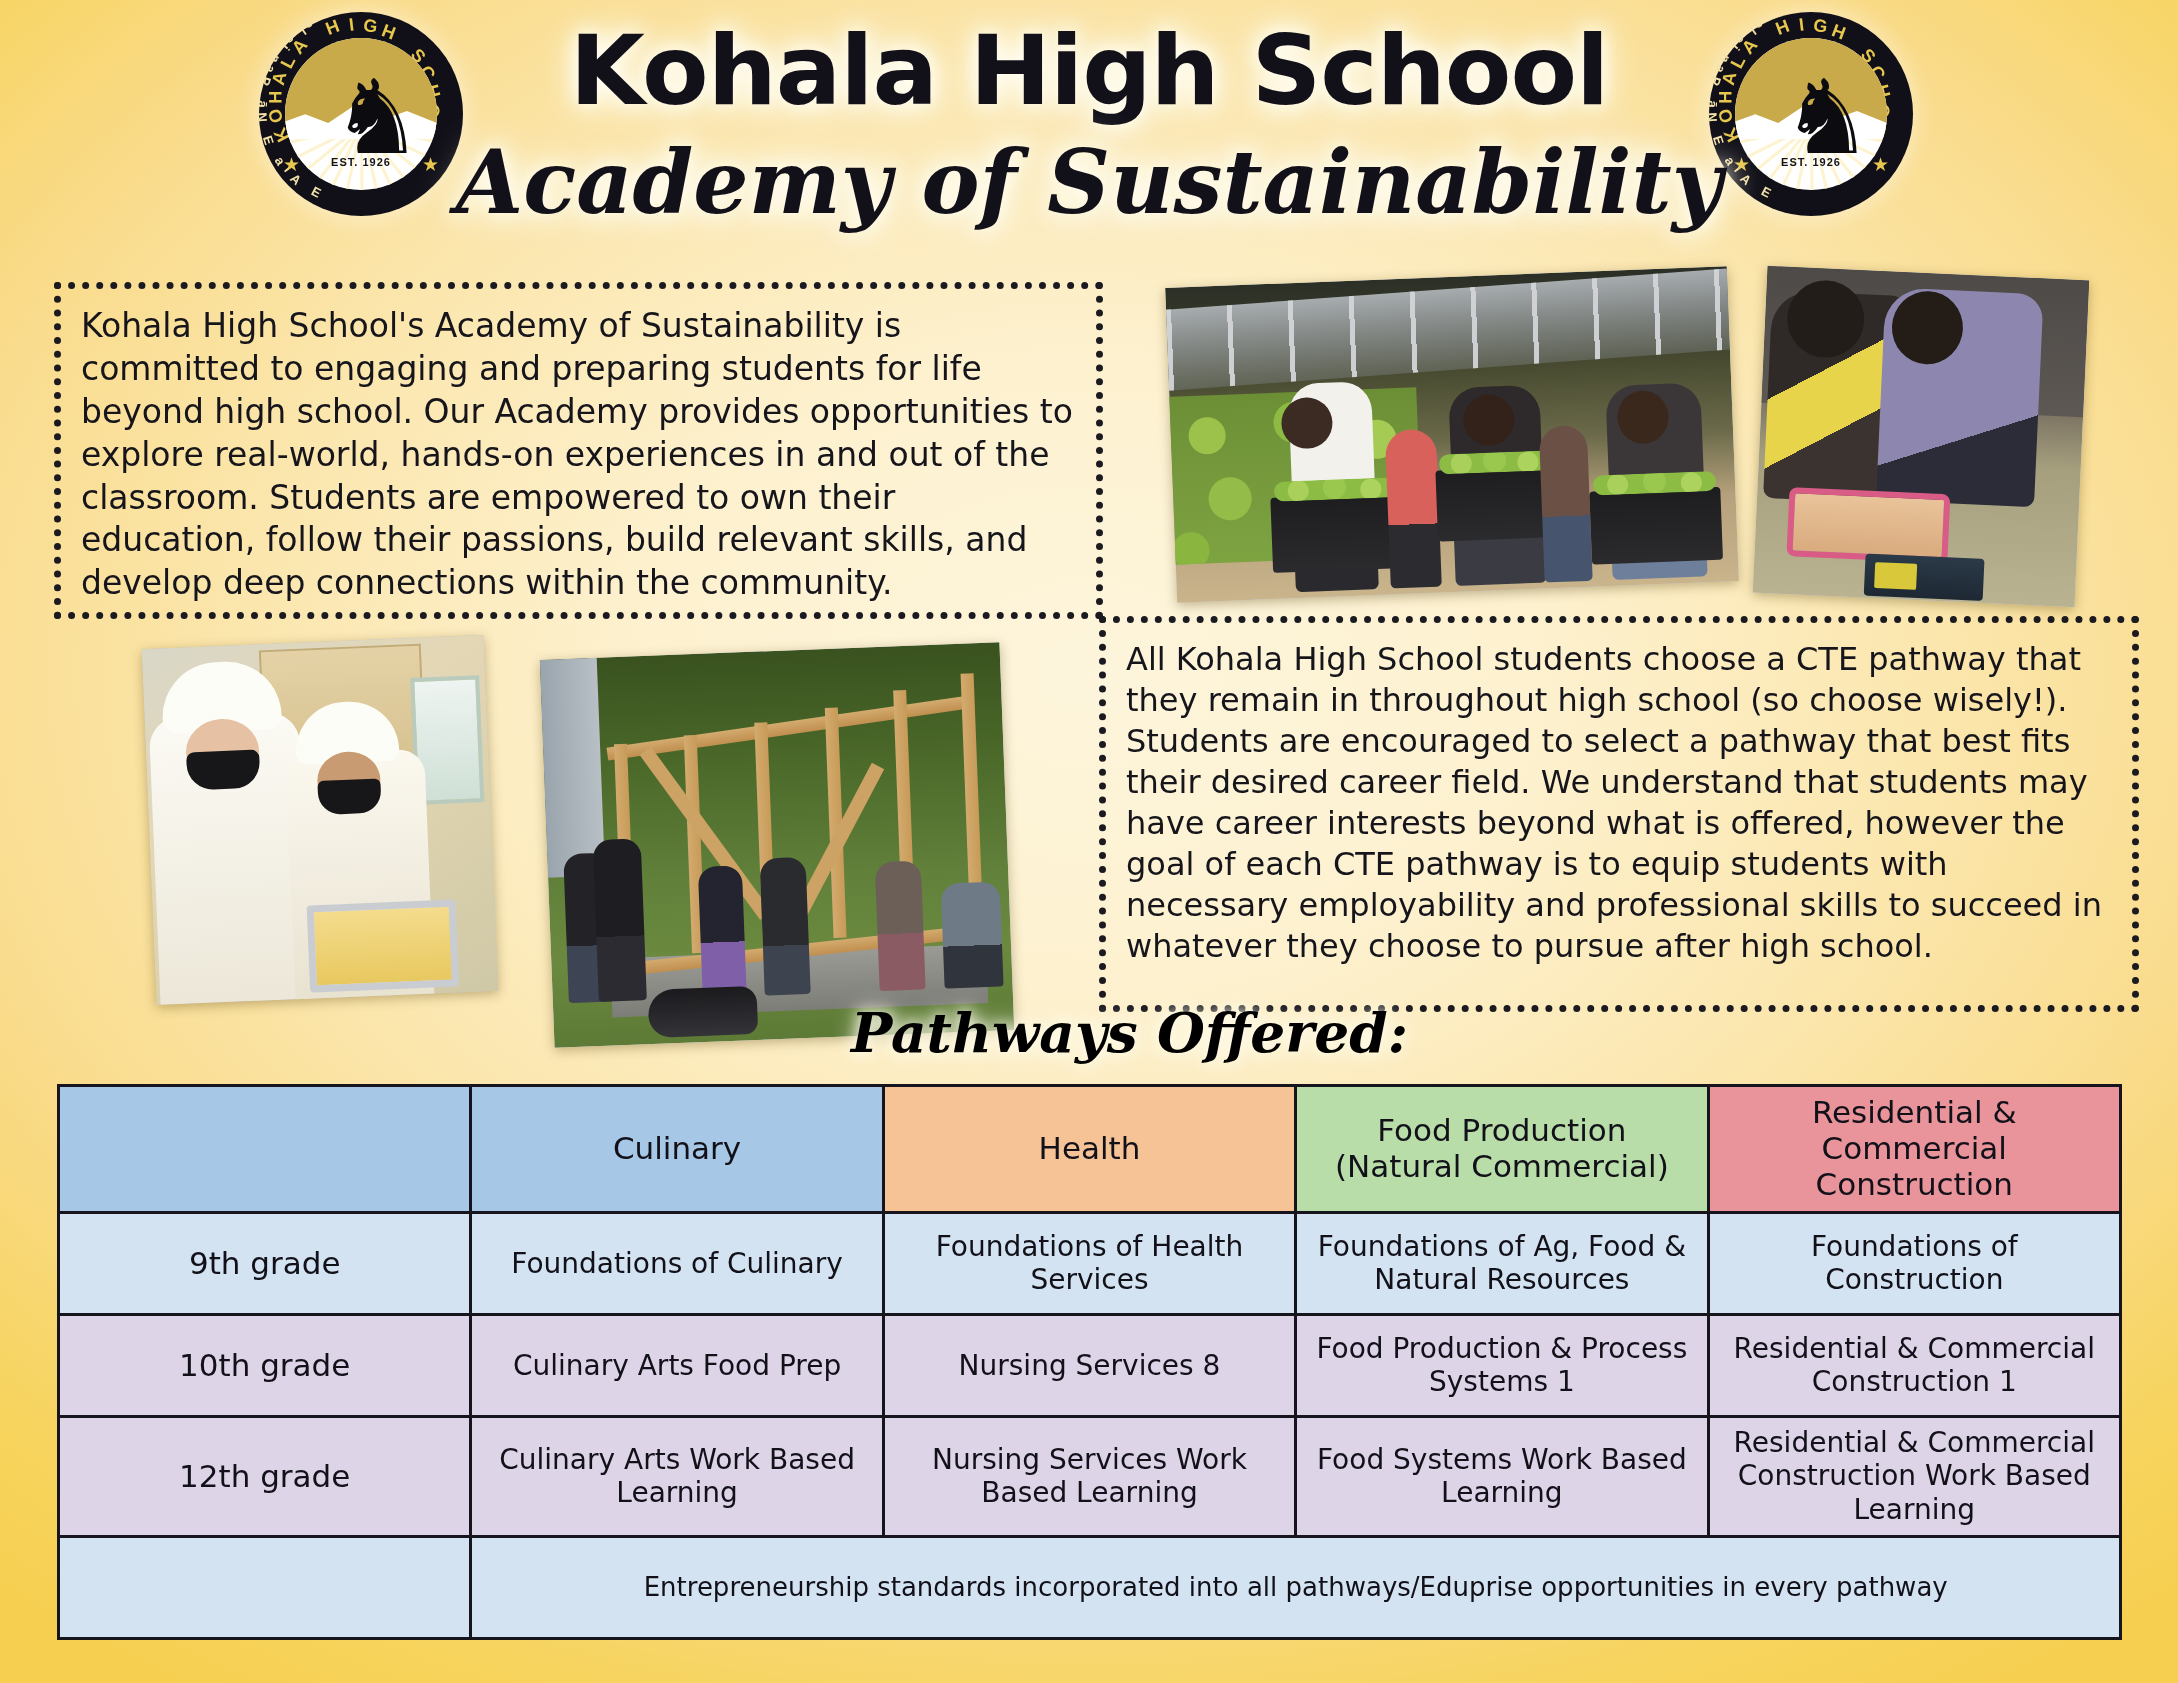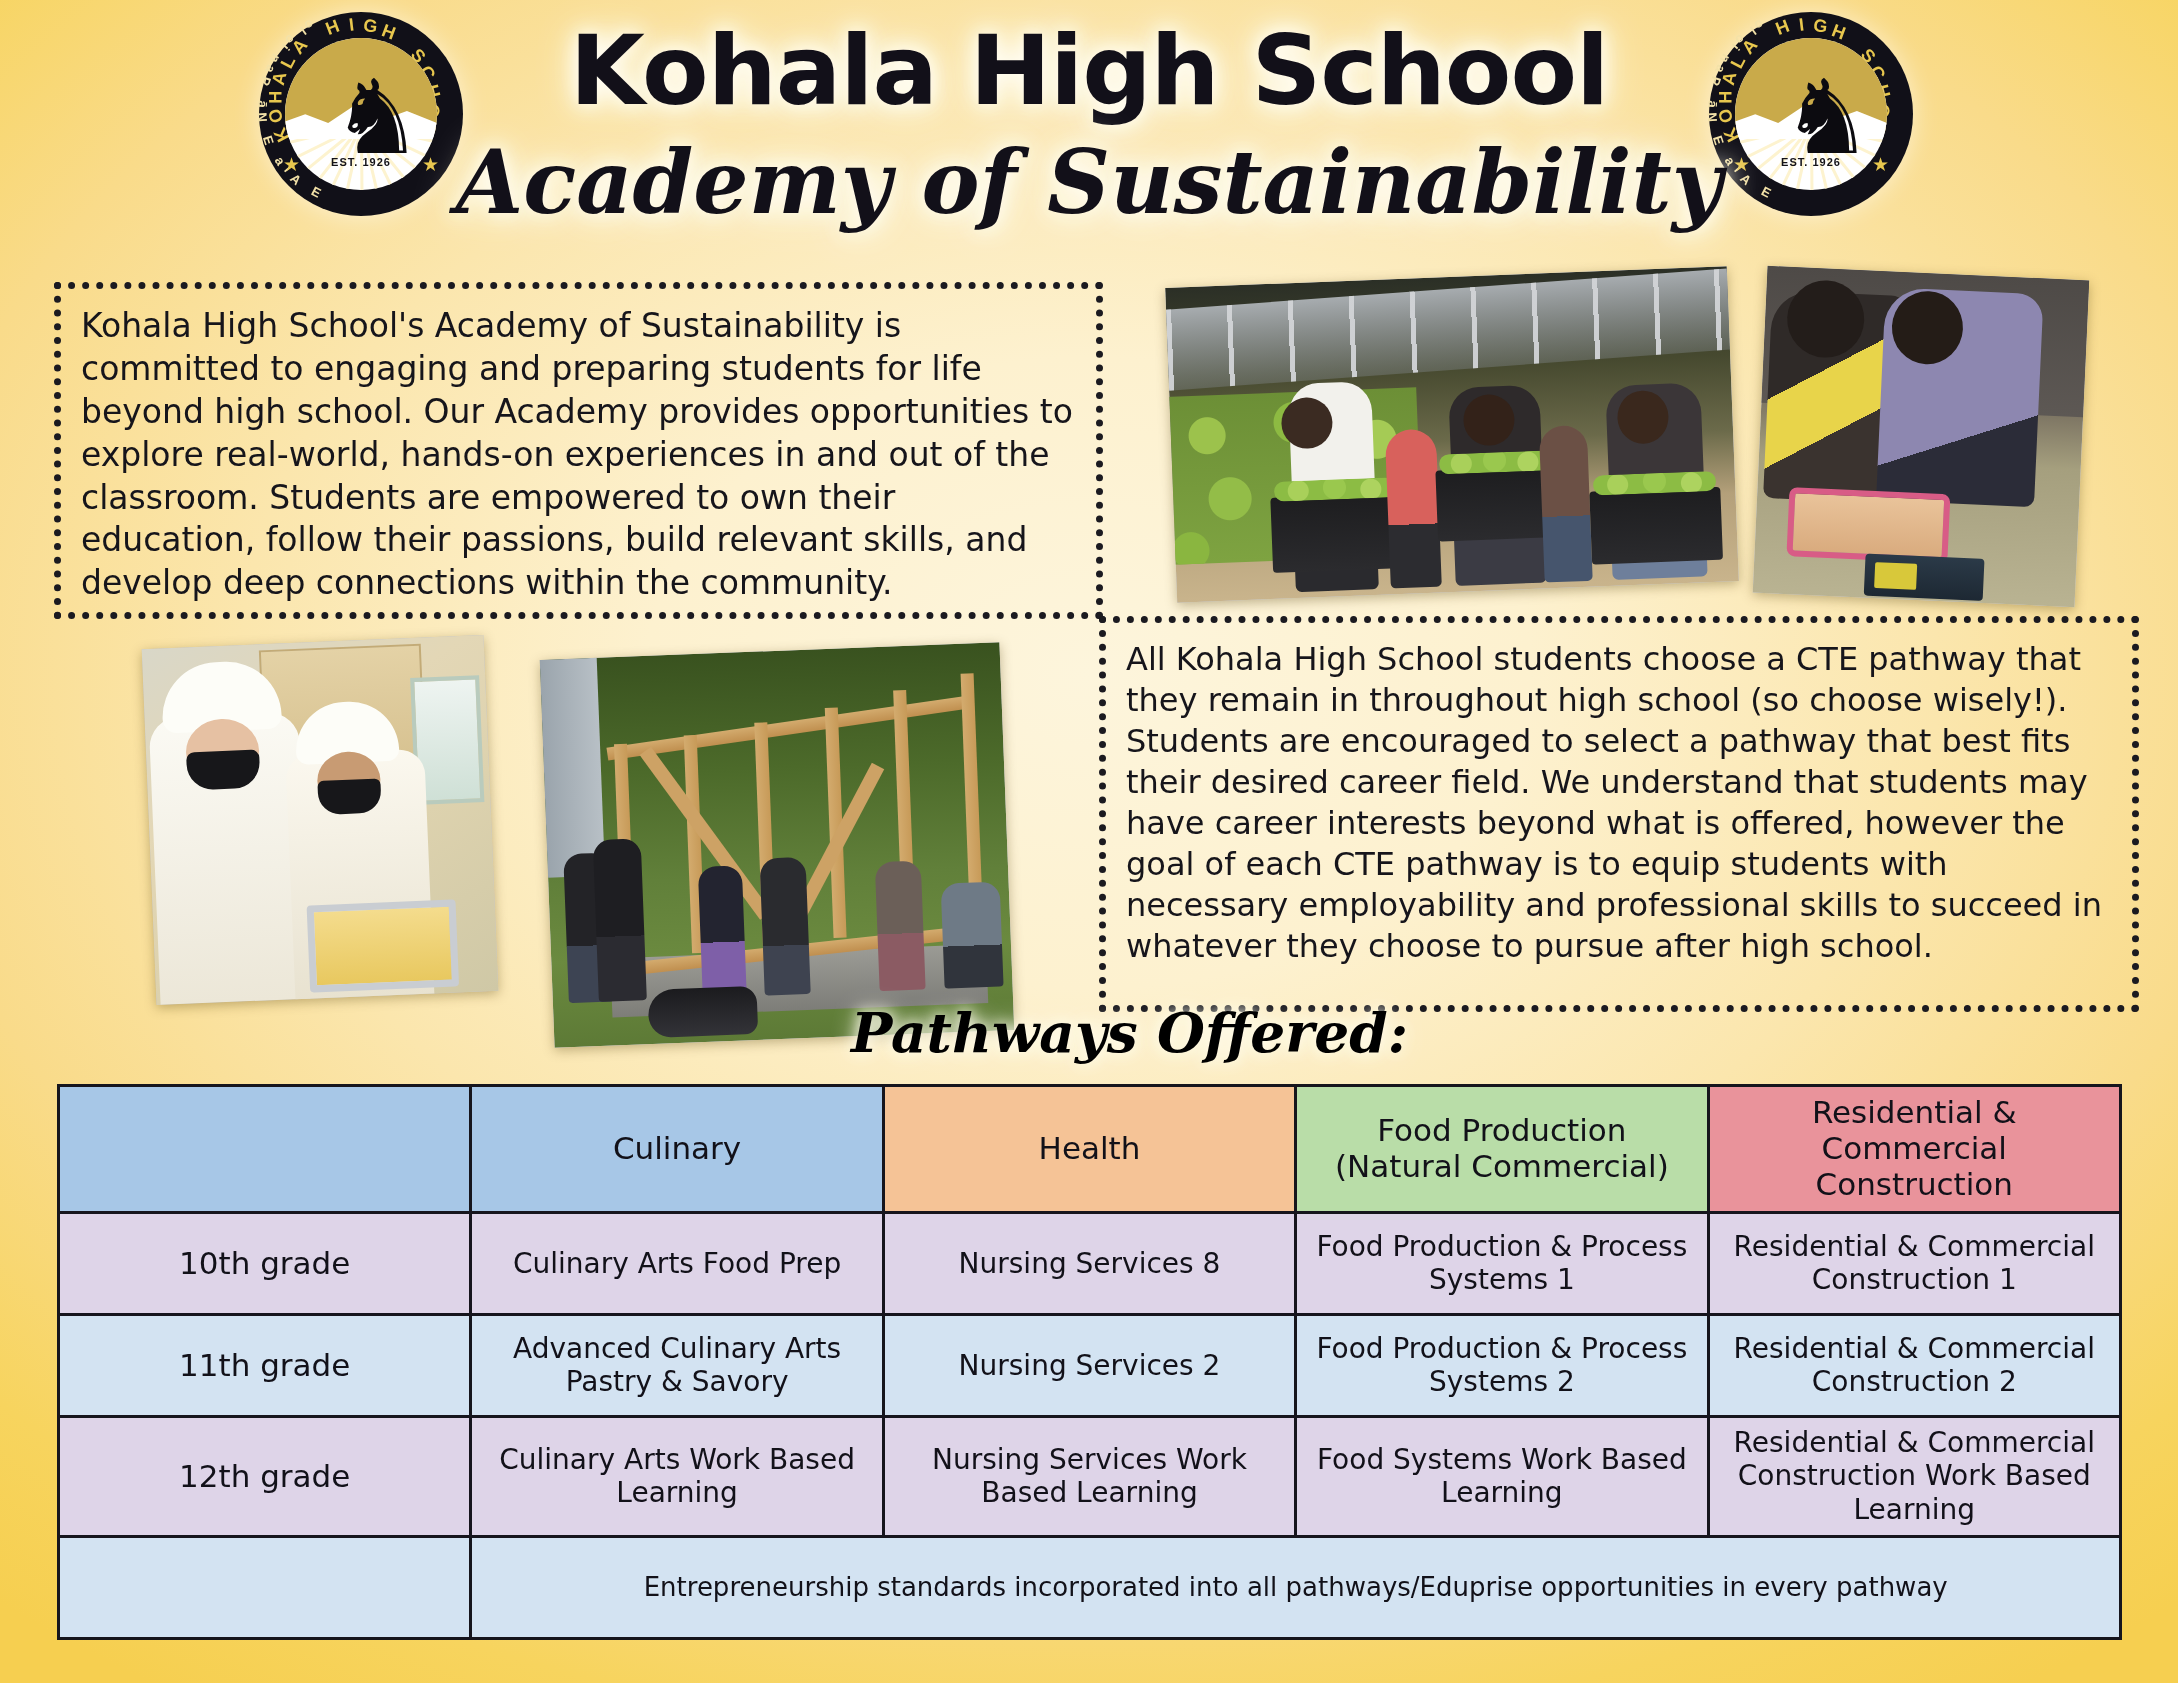--- a/index.html
+++ b/index.html
@@ -632,33 +632,33 @@
         <span>Food Production</span><br>
         <span>(Natural Commercial)</span>
       </th>
       <th class="h-constr">
         <span>Residential &amp; Commercial</span><br>
         <span>Construction</span>
       </th>
     </tr>
   </thead>
   <tbody>
+    <tr class="row-blue">
+      <td class="grade">9th grade</td>
+      <td>Foundations of Culinary</td>
+      <td>Foundations of Health Services</td>
+      <td>Foundations of Ag, Food &amp; Natural Resources</td>
+      <td>Foundations of Construction</td>
+    </tr>
     <tr class="row-lav">
       <td class="grade">10th grade</td>
       <td>Culinary Arts Food Prep</td>
       <td>Nursing Services 8</td>
       <td>Food Production &amp; Process Systems 1</td>
       <td>Residential &amp; Commercial Construction 1</td>
-    </tr>
-    <tr class="row-blue">
-      <td class="grade">11th grade</td>
-      <td>Advanced Culinary Arts Pastry &amp; Savory</td>
-      <td>Nursing Services 2</td>
-      <td>Food Production &amp; Process Systems 2</td>
-      <td>Residential &amp; Commercial Construction 2</td>
     </tr>
     <tr class="row-lav">
       <td class="grade">12th grade</td>
       <td>Culinary Arts Work Based Learning</td>
       <td>Nursing Services Work Based Learning</td>
       <td>Food Systems Work Based Learning</td>
       <td>Residential &amp; Commercial Construction Work Based Learning</td>
     </tr>
     <tr class="row-blue">
       <td class="grade"></td>

